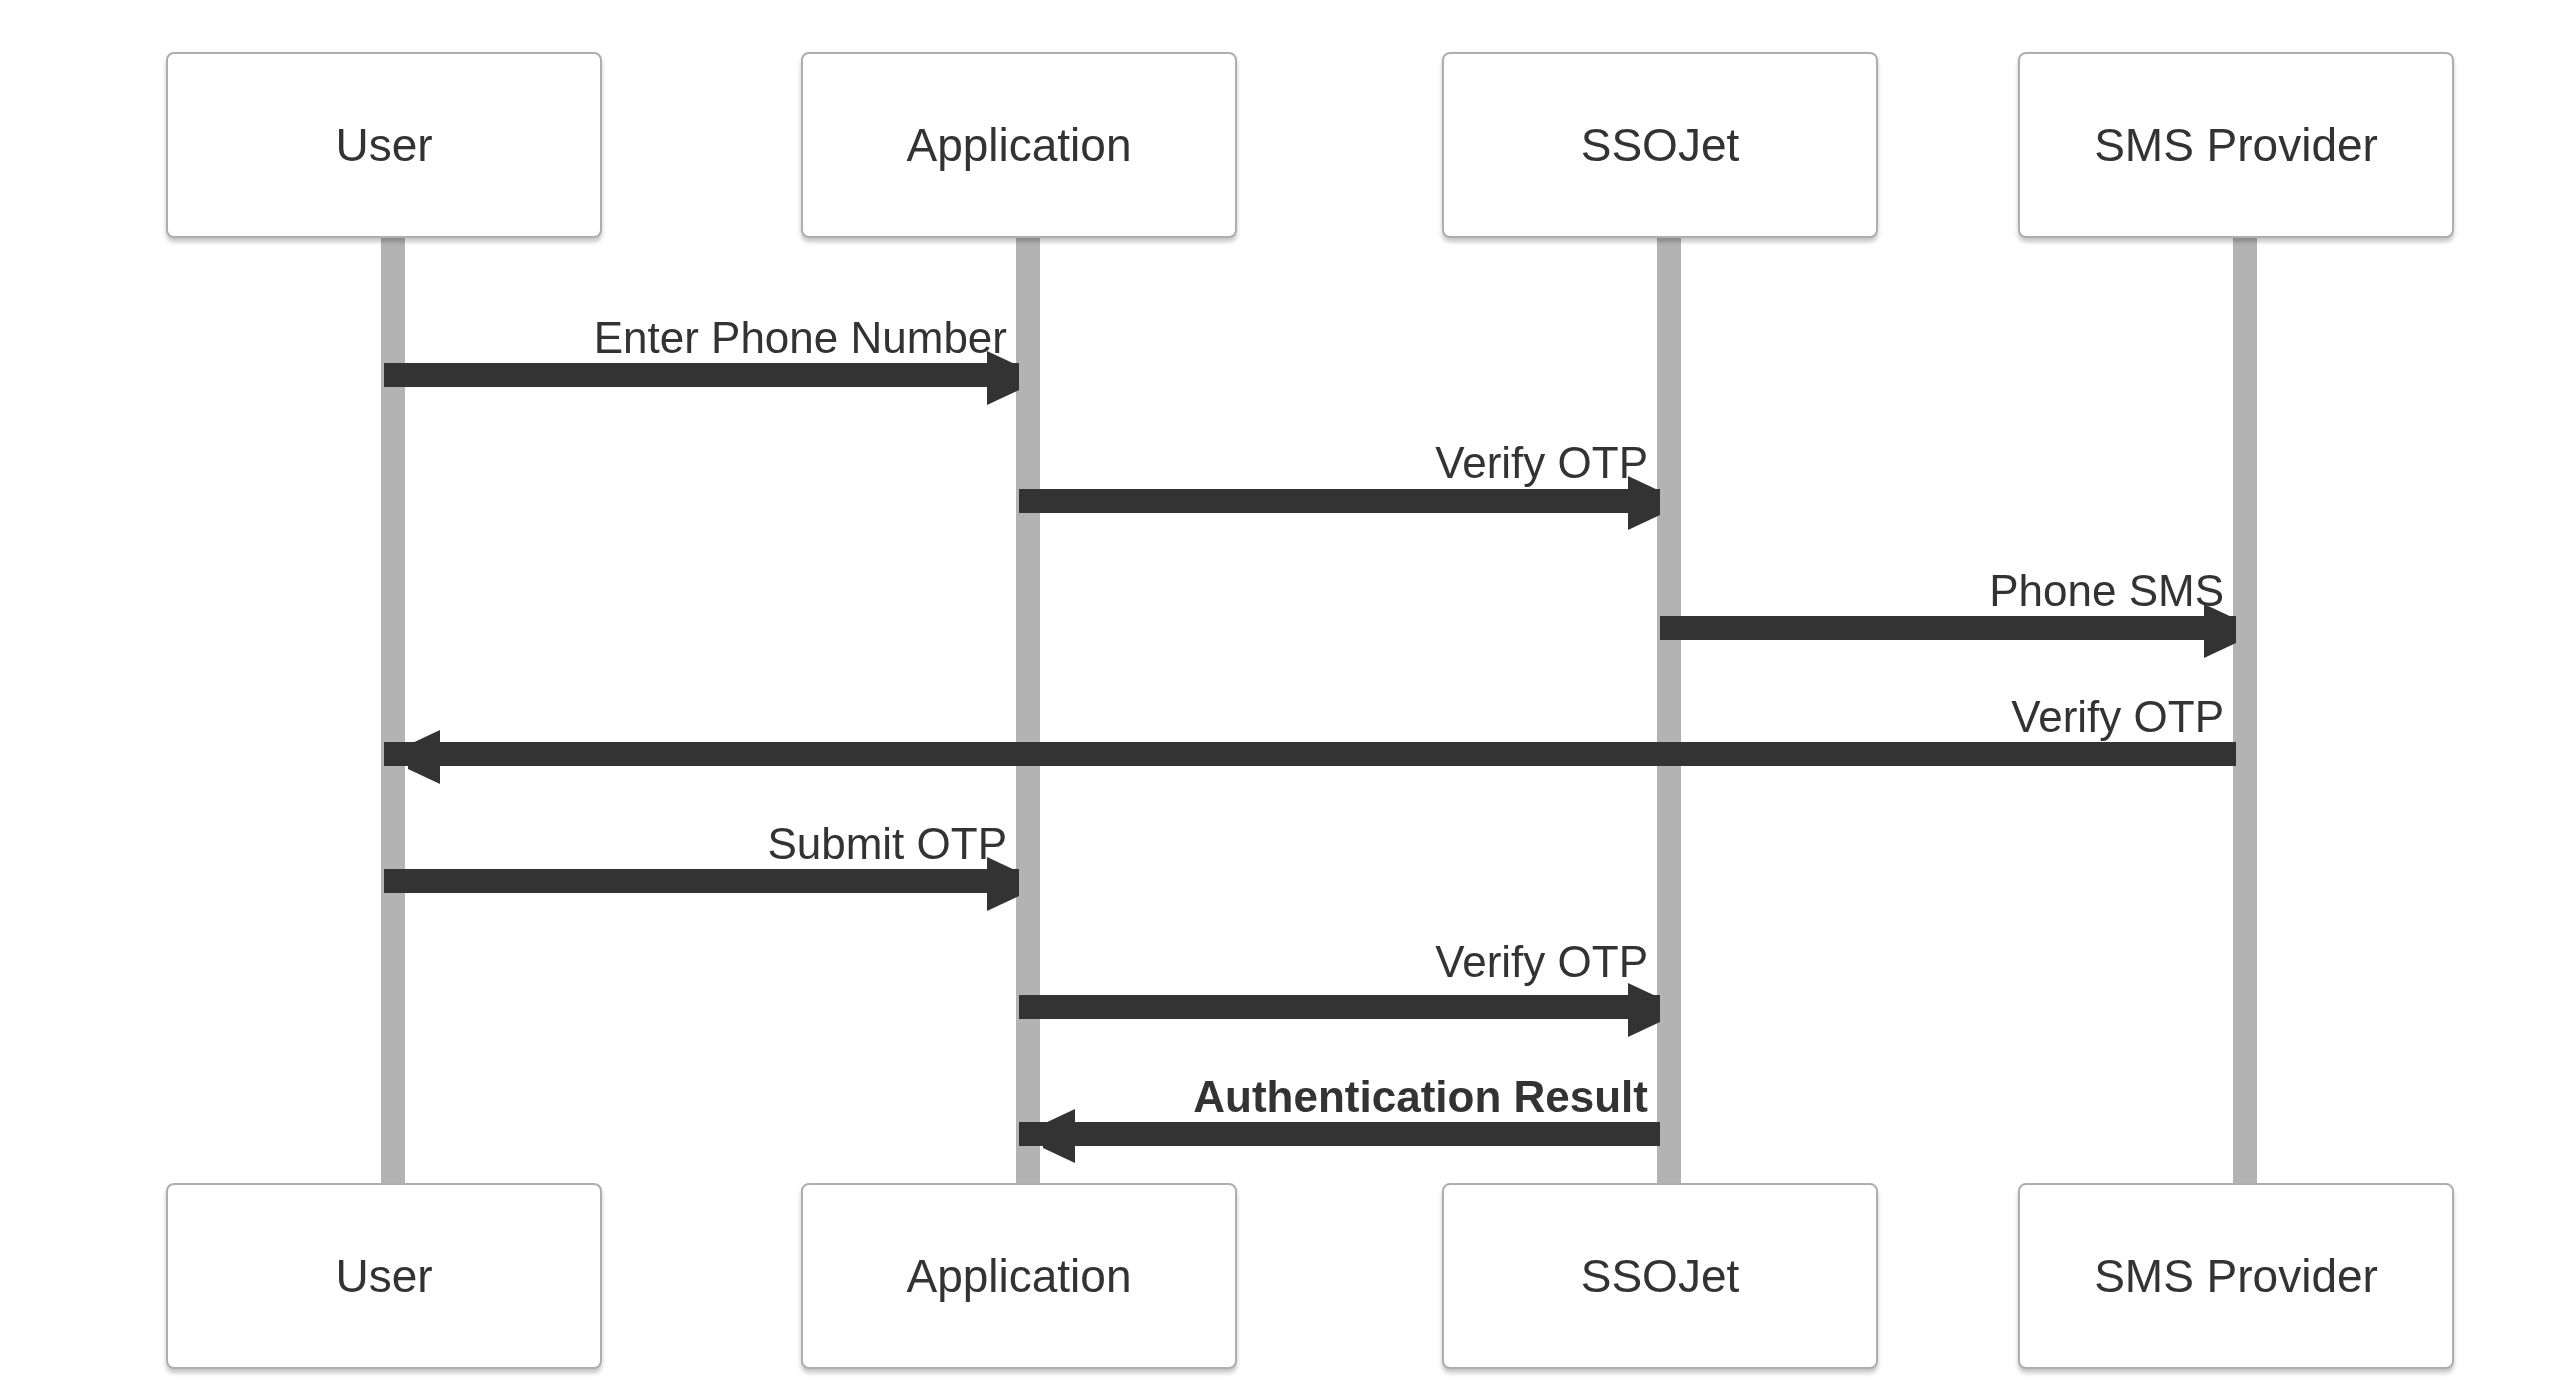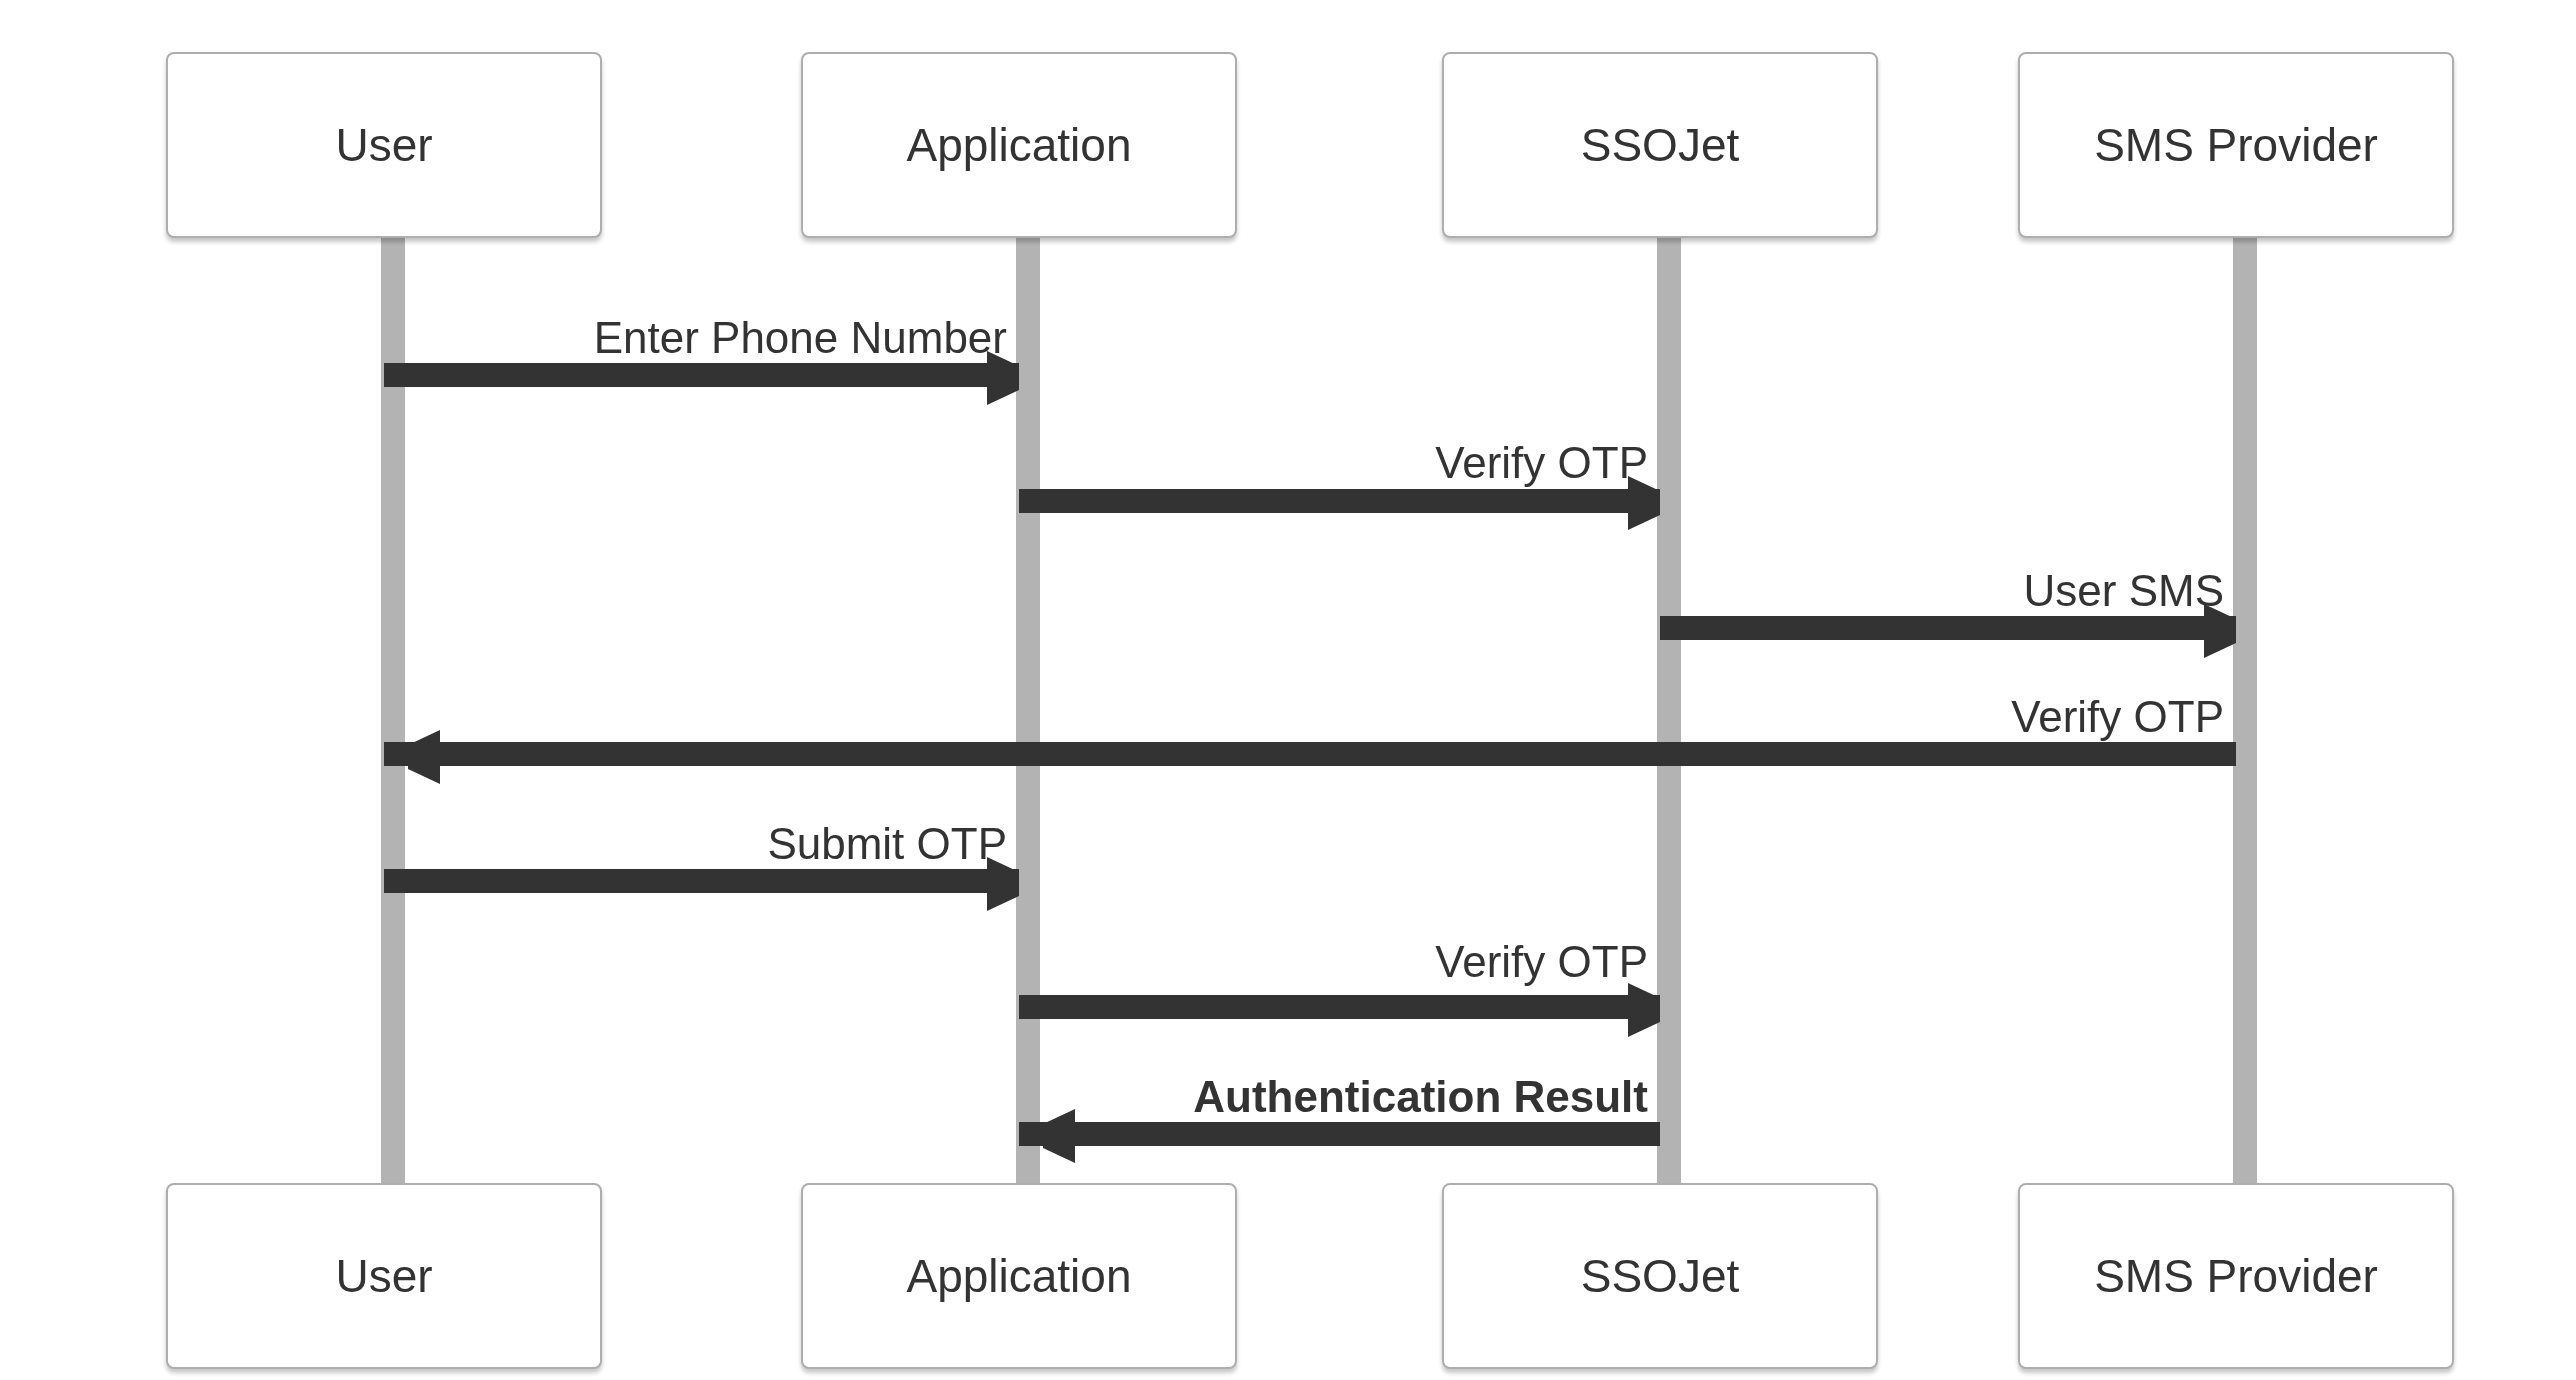--- a/index.html
+++ b/index.html
@@ -99,21 +99,21 @@
   <div class="lifeline" style="left:2209px;"></div>
 
   <div class="msg-label" style="left:360px; width:635px; top:275px;">Enter Phone Number</div>
   <div class="msg-line" style="left:360px; width:635px; top:339px;"></div>
   <div class="arrowhead-right" style="left:963px; top:327px;"></div>
 
   <div class="msg-label" style="left:995px; width:641px; top:400px;">Verify OTP</div>
   <div class="msg-line" style="left:995px; width:641px; top:465px;"></div>
   <div class="arrowhead-right" style="left:1604px; top:452px;"></div>
 
-  <div class="msg-label" style="left:1636px; width:576px; top:528px;">User SMS</div>
+  <div class="msg-label" style="left:1636px; width:576px; top:528px;">Phone SMS</div>
   <div class="msg-line" style="left:1636px; width:576px; top:592px;"></div>
   <div class="arrowhead-right" style="left:2180px; top:580px;"></div>
 
   <div class="msg-label" style="left:360px; width:1852px; top:654px;">Verify OTP</div>
   <div class="msg-line" style="left:360px; width:1852px; top:718px;"></div>
   <div class="arrowhead-left" style="left:360px; top:706px;"></div>
 
   <div class="msg-label" style="left:360px; width:635px; top:781px;">Submit OTP</div>
   <div class="msg-line" style="left:360px; width:635px; top:845px;"></div>
   <div class="arrowhead-right" style="left:963px; top:833px;"></div>

